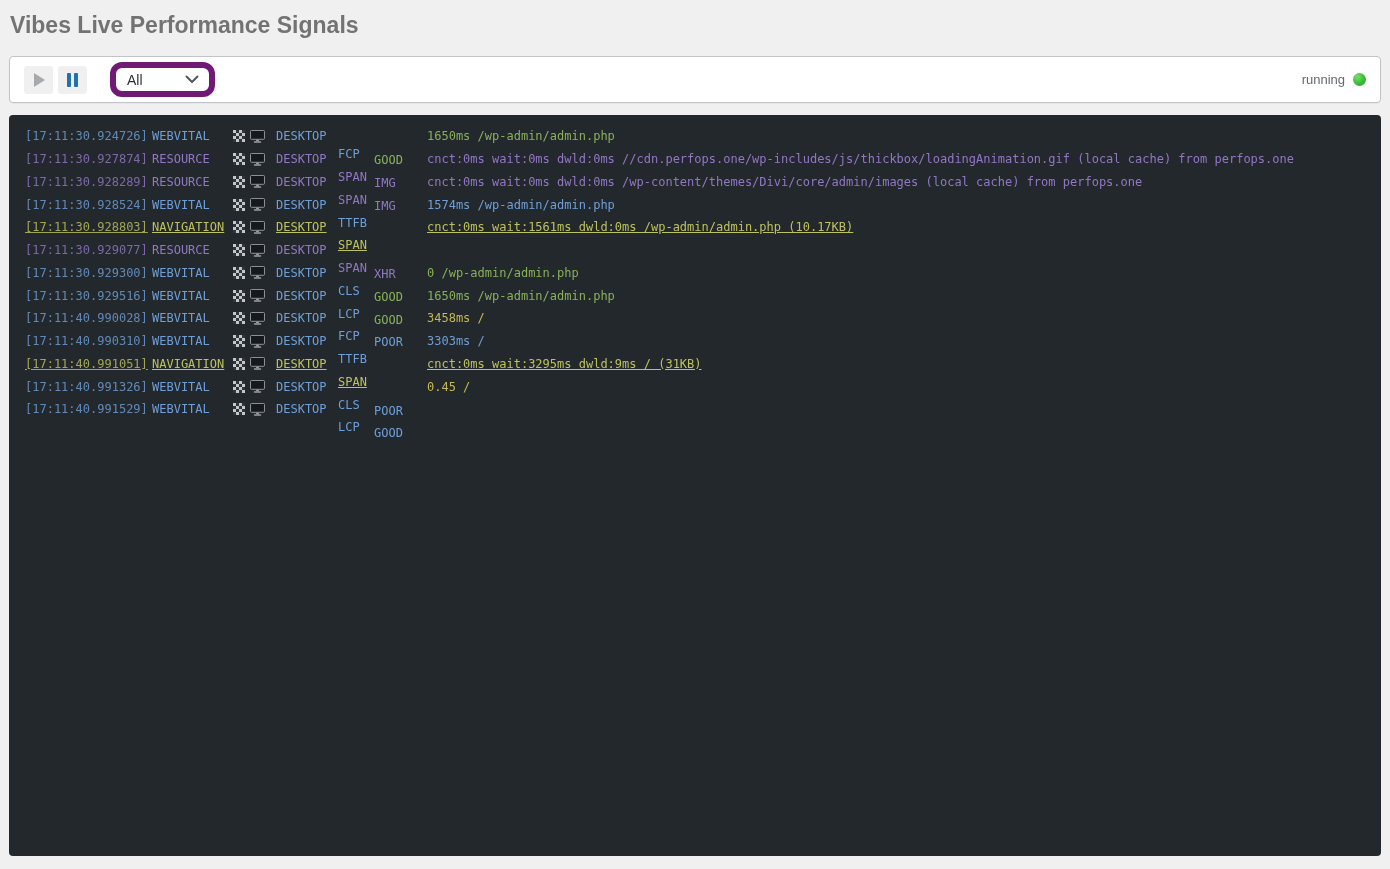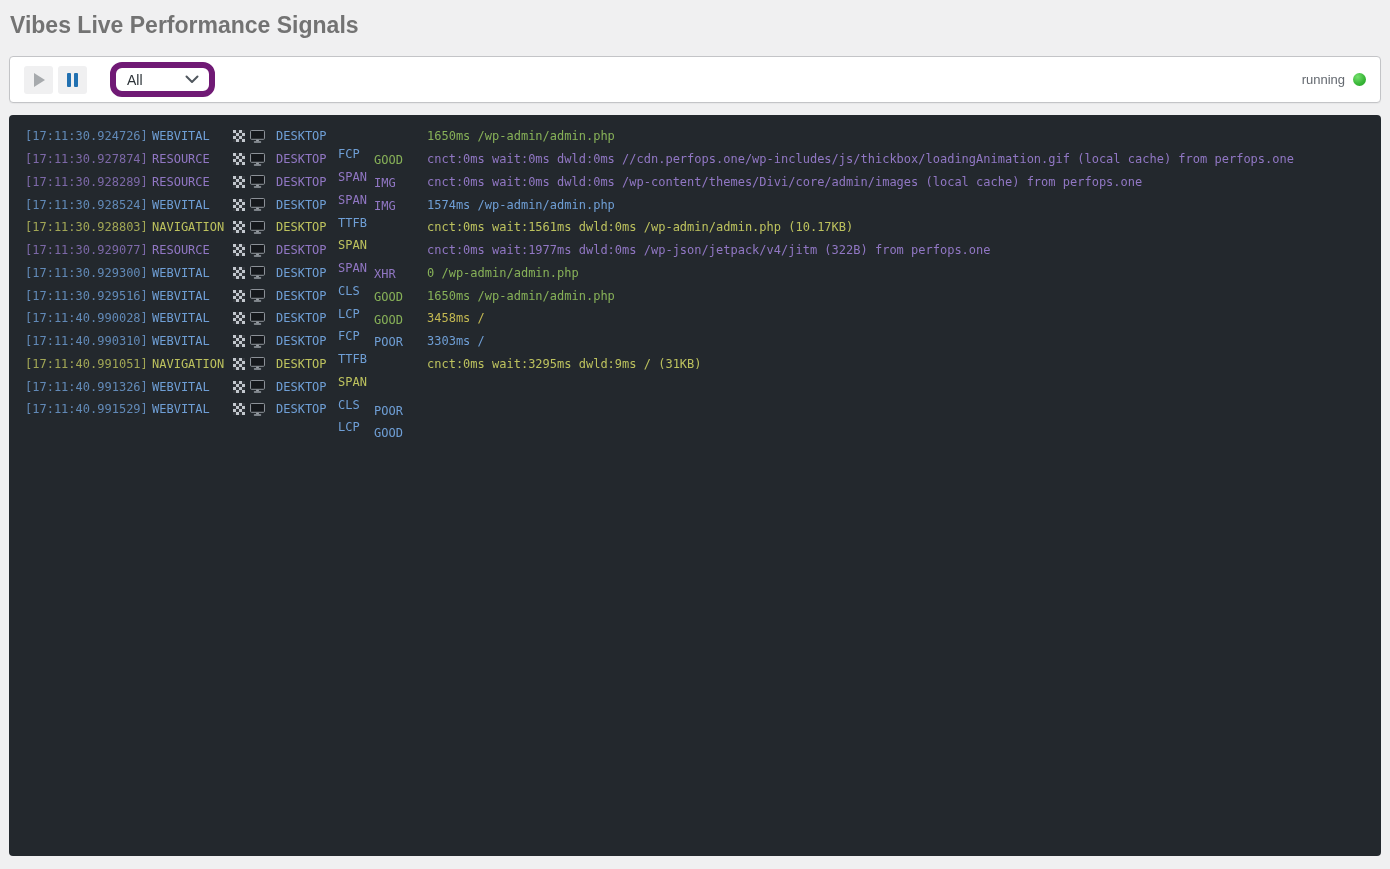--- a/index.html
+++ b/index.html
@@ -78,21 +78,21 @@
   .row .type   { width: 81px; }
   .row .icons  { width: 37px; display: inline-flex; align-items: center; gap: 5px; }
   .row .icons .ic { display: inline-flex; align-items: center; }
   .row .device { width: 68px; padding-left: 6px; }
   .row .metric { width: 36px; margin-top: 36px; }
   .row .extra  { width: 53px; margin-top: 48px; }
   .row .value  { flex: 1; overflow: hidden; }
 
   .c-webvital   { color: var(--c-webvital,   #6f9fd6); }
   .c-resource   { color: var(--c-resource,   #9177c4); }
-  .c-navigation { color: var(--c-navigation, #bdc25e); }
+  .c-navigation { color: var(--c-navigation, #bdc25e); text-decoration: underline; }
   .c-good       { color: var(--c-good,       #87b158); }
   .c-warn       { color: var(--c-warn,       #c4b952); }
 </style>
 </head>
 <body>
 
 <div class="page">
 
   <h1 class="title">Vibes Live Performance Signals</h1>
 
@@ -216,21 +216,21 @@
                 <rect x="9" y="3" width="3" height="3"></rect>
                 <rect x="0" y="6" width="3" height="3"></rect>
                 <rect x="6" y="6" width="3" height="3"></rect>
                 <rect x="3" y="9" width="3" height="3"></rect>
                 <rect x="9" y="9" width="3" height="3"></rect>
               </g>
             </svg></span><span class="ic"><svg width="15" height="13" viewBox="0 0 16 14">
               <rect x="0.5" y="0.5" width="15" height="9.5" rx="1" fill="#15181c" stroke="#9aa0a6"></rect>
               <rect x="6.5" y="10.5" width="3" height="1.6" fill="#9aa0a6"></rect>
               <rect x="4" y="12.2" width="8" height="1.5" rx="0.7" fill="#9aa0a6"></rect>
-            </svg></span></span><span class="device c-resource">DESKTOP</span><span class="metric c-resource">SPAN</span><span class="extra c-resource">XHR</span><span class="value c-resource">cnct:0ms wait:1977ms dwld:0ms /wp-json/jetpack/v4/jitm (322B) from perfops.one</span></div>
+            </svg></span></span><span class="device c-resource">DESKTOP</span><span class="metric c-resource">SPAN</span><span class="extra c-resource">XHR</span></div>
       <div class="row"><span class="ts c-webvital">[17:11:30.929300]</span><span class="type c-webvital">WEBVITAL</span><span class="icons"><span class="ic"><svg width="12" height="12" viewBox="0 0 12 12">
               <rect x="0" y="0" width="12" height="12" fill="#31353a"></rect>
               <g fill="#c2c7cd">
                 <rect x="0" y="0" width="3" height="3"></rect>
                 <rect x="6" y="0" width="3" height="3"></rect>
                 <rect x="3" y="3" width="3" height="3"></rect>
                 <rect x="9" y="3" width="3" height="3"></rect>
                 <rect x="0" y="6" width="3" height="3"></rect>
                 <rect x="6" y="6" width="3" height="3"></rect>
                 <rect x="3" y="9" width="3" height="3"></rect>
@@ -318,21 +318,21 @@
                 <rect x="9" y="3" width="3" height="3"></rect>
                 <rect x="0" y="6" width="3" height="3"></rect>
                 <rect x="6" y="6" width="3" height="3"></rect>
                 <rect x="3" y="9" width="3" height="3"></rect>
                 <rect x="9" y="9" width="3" height="3"></rect>
               </g>
             </svg></span><span class="ic"><svg width="15" height="13" viewBox="0 0 16 14">
               <rect x="0.5" y="0.5" width="15" height="9.5" rx="1" fill="#15181c" stroke="#9aa0a6"></rect>
               <rect x="6.5" y="10.5" width="3" height="1.6" fill="#9aa0a6"></rect>
               <rect x="4" y="12.2" width="8" height="1.5" rx="0.7" fill="#9aa0a6"></rect>
-            </svg></span></span><span class="device c-webvital">DESKTOP</span><span class="metric c-webvital">CLS</span><span class="extra c-webvital">POOR</span></div>
+            </svg></span></span><span class="device c-webvital">DESKTOP</span><span class="metric c-webvital">CLS</span><span class="extra c-webvital">POOR</span><span class="value c-warn">0.45 /</span></div>
       <div class="row"><span class="ts c-webvital">[17:11:40.991529]</span><span class="type c-webvital">WEBVITAL</span><span class="icons"><span class="ic"><svg width="12" height="12" viewBox="0 0 12 12">
               <rect x="0" y="0" width="12" height="12" fill="#31353a"></rect>
               <g fill="#c2c7cd">
                 <rect x="0" y="0" width="3" height="3"></rect>
                 <rect x="6" y="0" width="3" height="3"></rect>
                 <rect x="3" y="3" width="3" height="3"></rect>
                 <rect x="9" y="3" width="3" height="3"></rect>
                 <rect x="0" y="6" width="3" height="3"></rect>
                 <rect x="6" y="6" width="3" height="3"></rect>
                 <rect x="3" y="9" width="3" height="3"></rect>

